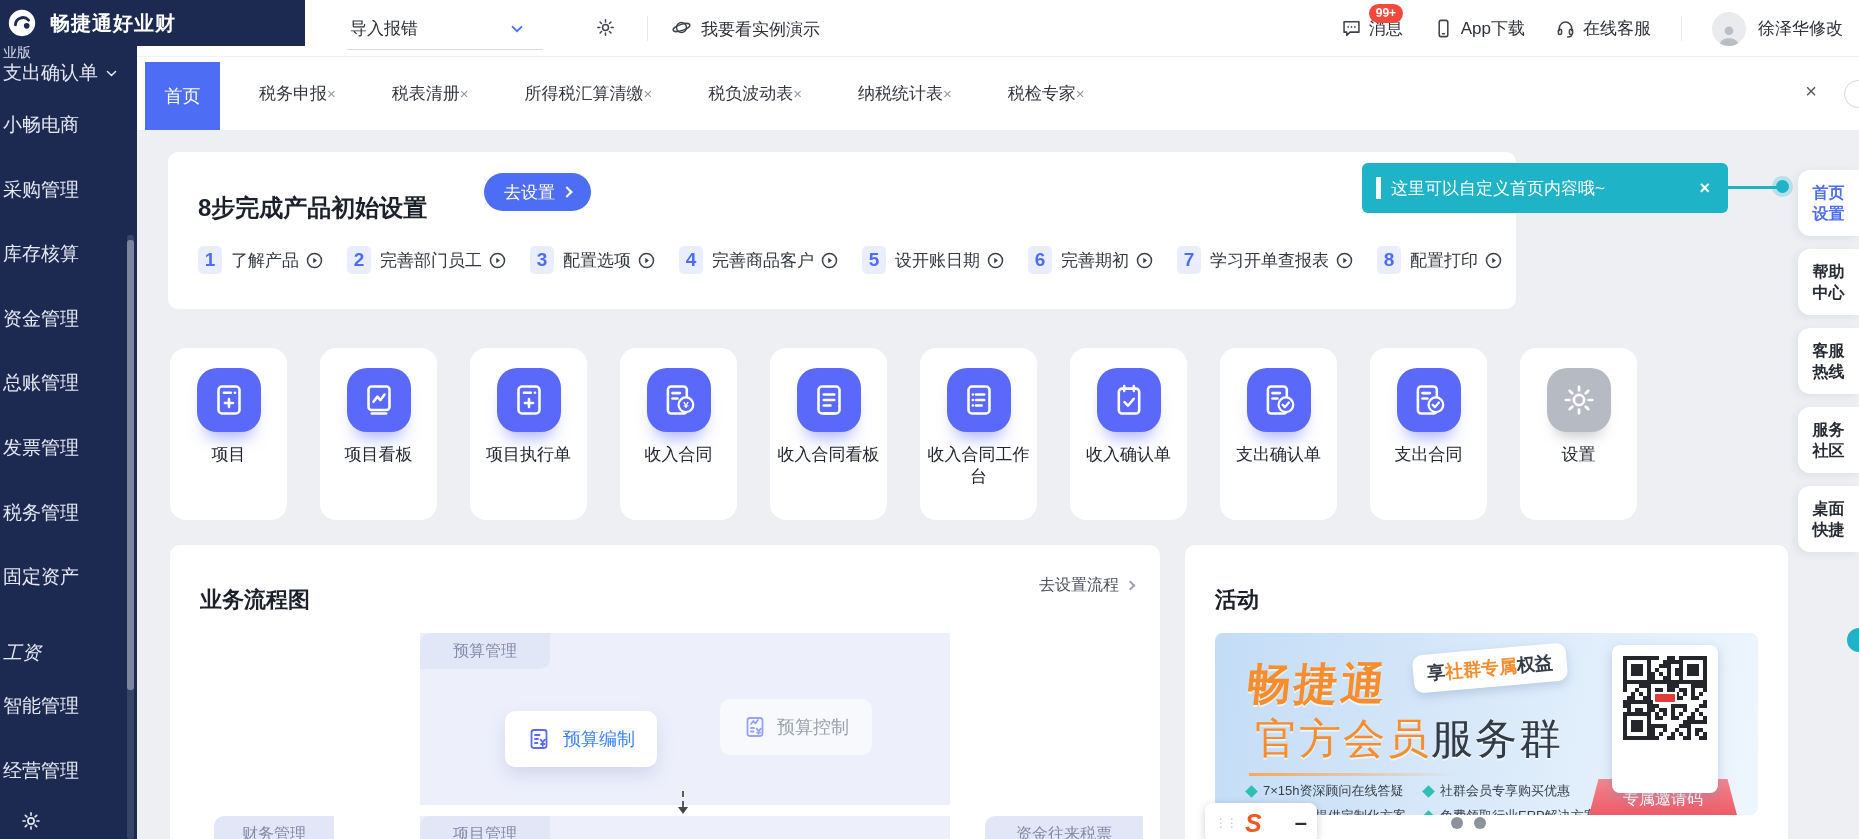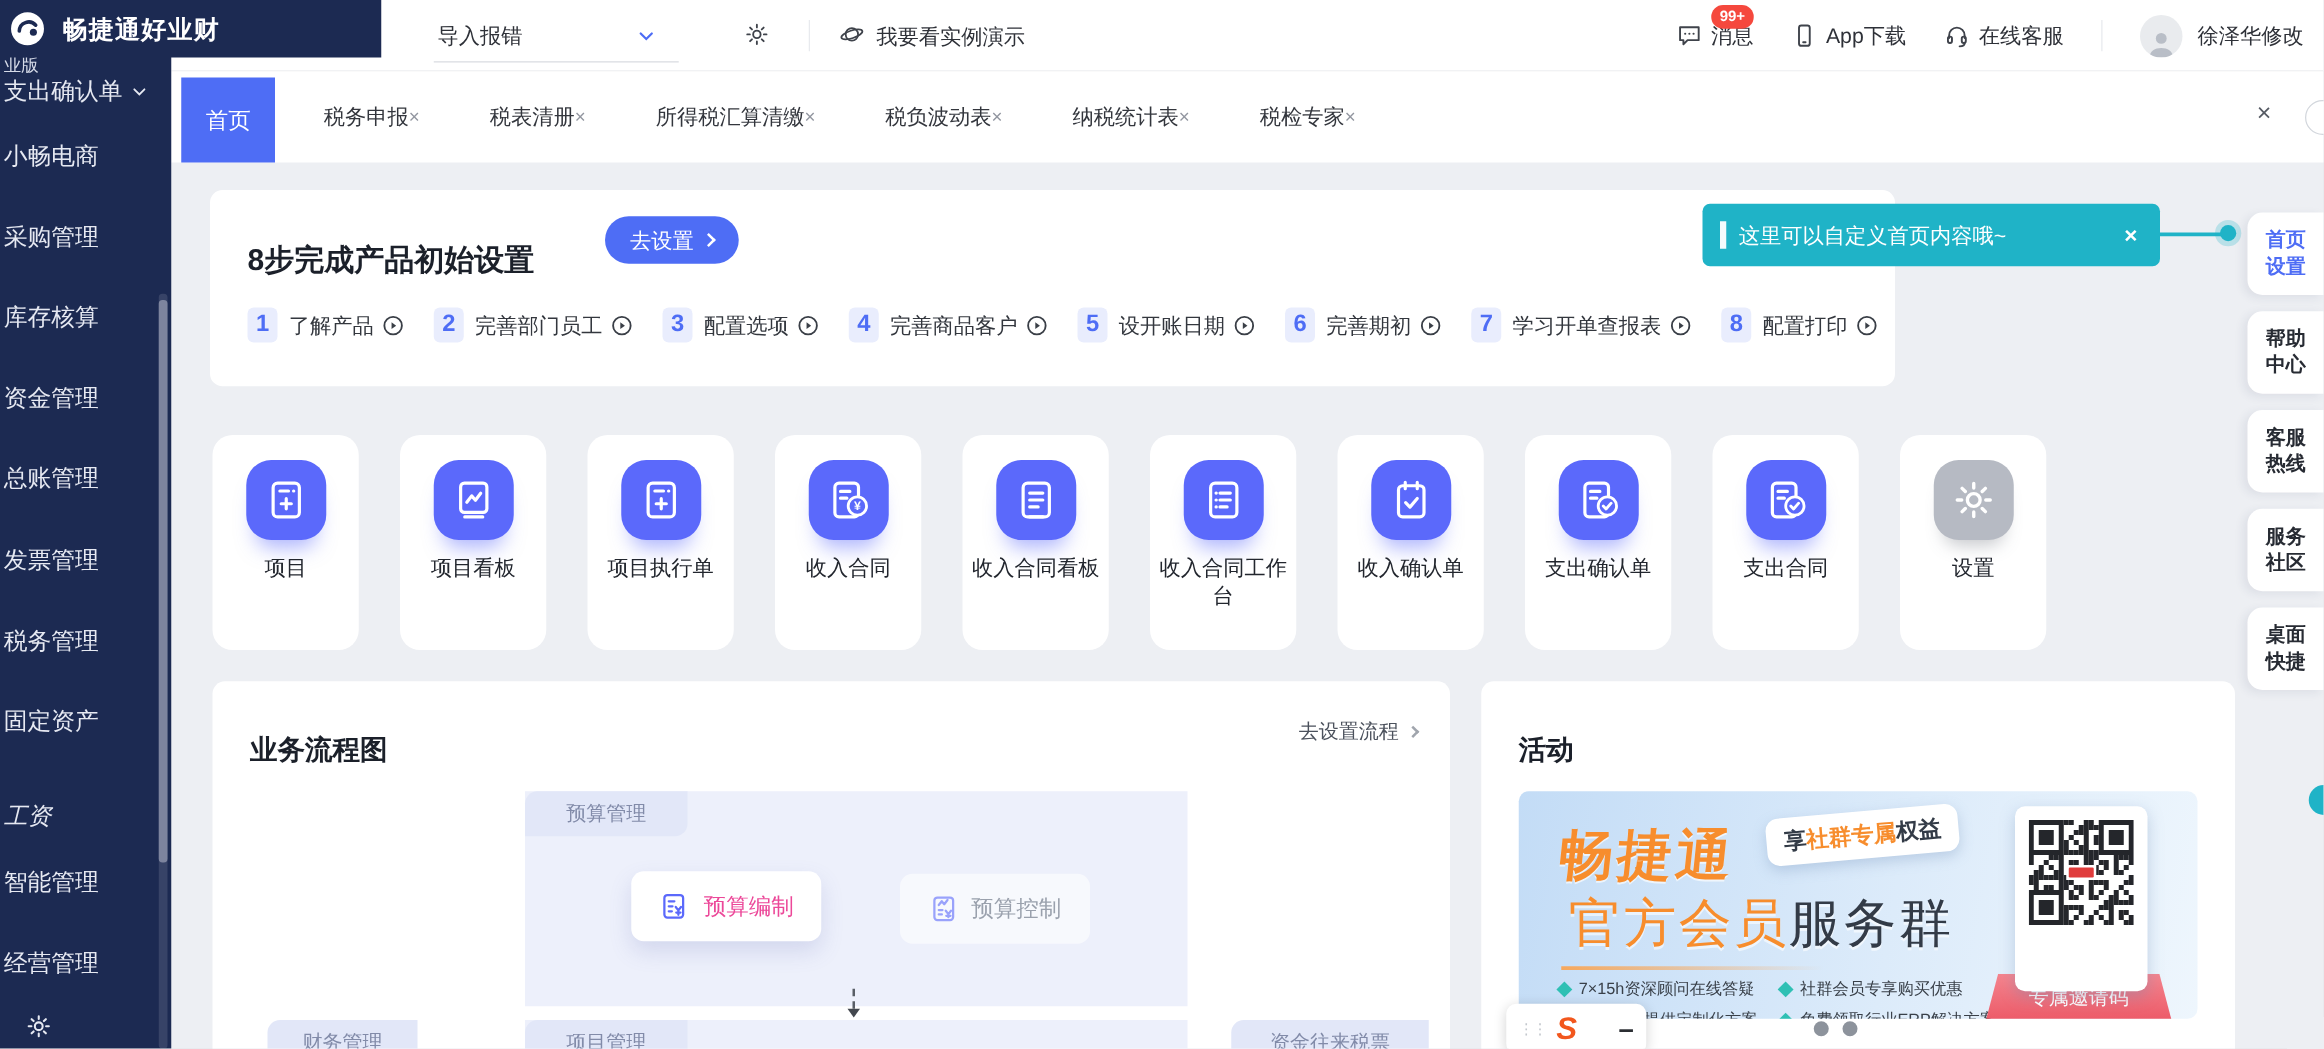--- a/index.html
+++ b/index.html
@@ -82,21 +82,21 @@
   
   .card-flow{left:170px;top:545px;width:990px;height:390px;}
   .sec-title{position:absolute;left:30px;top:22px;font-size:22px;font-weight:bold;color:#1b202a;}
   .cf-link{position:absolute;right:26px;top:30px;font-size:16px;color:#4b515c;display:flex;align-items:center;gap:8px;cursor:pointer;}
   .chev-g{width:7px;height:7px;border-top:2px solid #a0a5ad;border-right:2px solid #a0a5ad;transform:rotate(45deg);}
   .panel{position:absolute;background:#edf0fb;border-radius:0;}
   .chip{width:130px;height:36px;background:#e2e7f8;border-radius:10px 0 10px 0;font-size:16px;color:#828ba9;display:flex;align-items:center;justify-content:center;}
   .panel-budget{left:250px;top:88px;width:530px;height:172px;}
   .flow-btn{position:absolute;width:152px;height:56px;border-radius:10px;display:flex;align-items:center;justify-content:center;gap:10px;font-size:18px;cursor:pointer;}
   .flow-btn svg{width:24px;height:24px;}
-  .btn-make{left:85px;top:64px;background:#fff;box-shadow:0 8px 18px rgba(86,100,180,.18);color:#ec4899;gap:12px;}
+  .btn-make{left:85px;top:78px;background:#fff;box-shadow:0 8px 18px rgba(86,100,180,.18);color:#3b82f6;gap:12px;}
   .btn-ctrl{left:300px;top:66px;background:rgba(255,255,255,.58);color:#9aa1ad;}
   .arrow{position:absolute;left:507px;top:246px;width:12px;display:flex;flex-direction:column;align-items:center;}
   .arrow .dash{width:0;height:16px;border-left:2px dashed #595e66;}
   .arrow .tri{width:0;height:0;border:5px solid transparent;border-top:7px solid #43474e;}
   .chip-fin{position:absolute;left:44px;top:271px;width:120px;}
   .panel-proj{left:250px;top:271px;width:530px;height:100px;}
   .panel-tax{position:absolute;left:815px;top:271px;width:158px;}
 
   
   .card-act{left:1185px;top:545px;width:603px;height:390px;}

